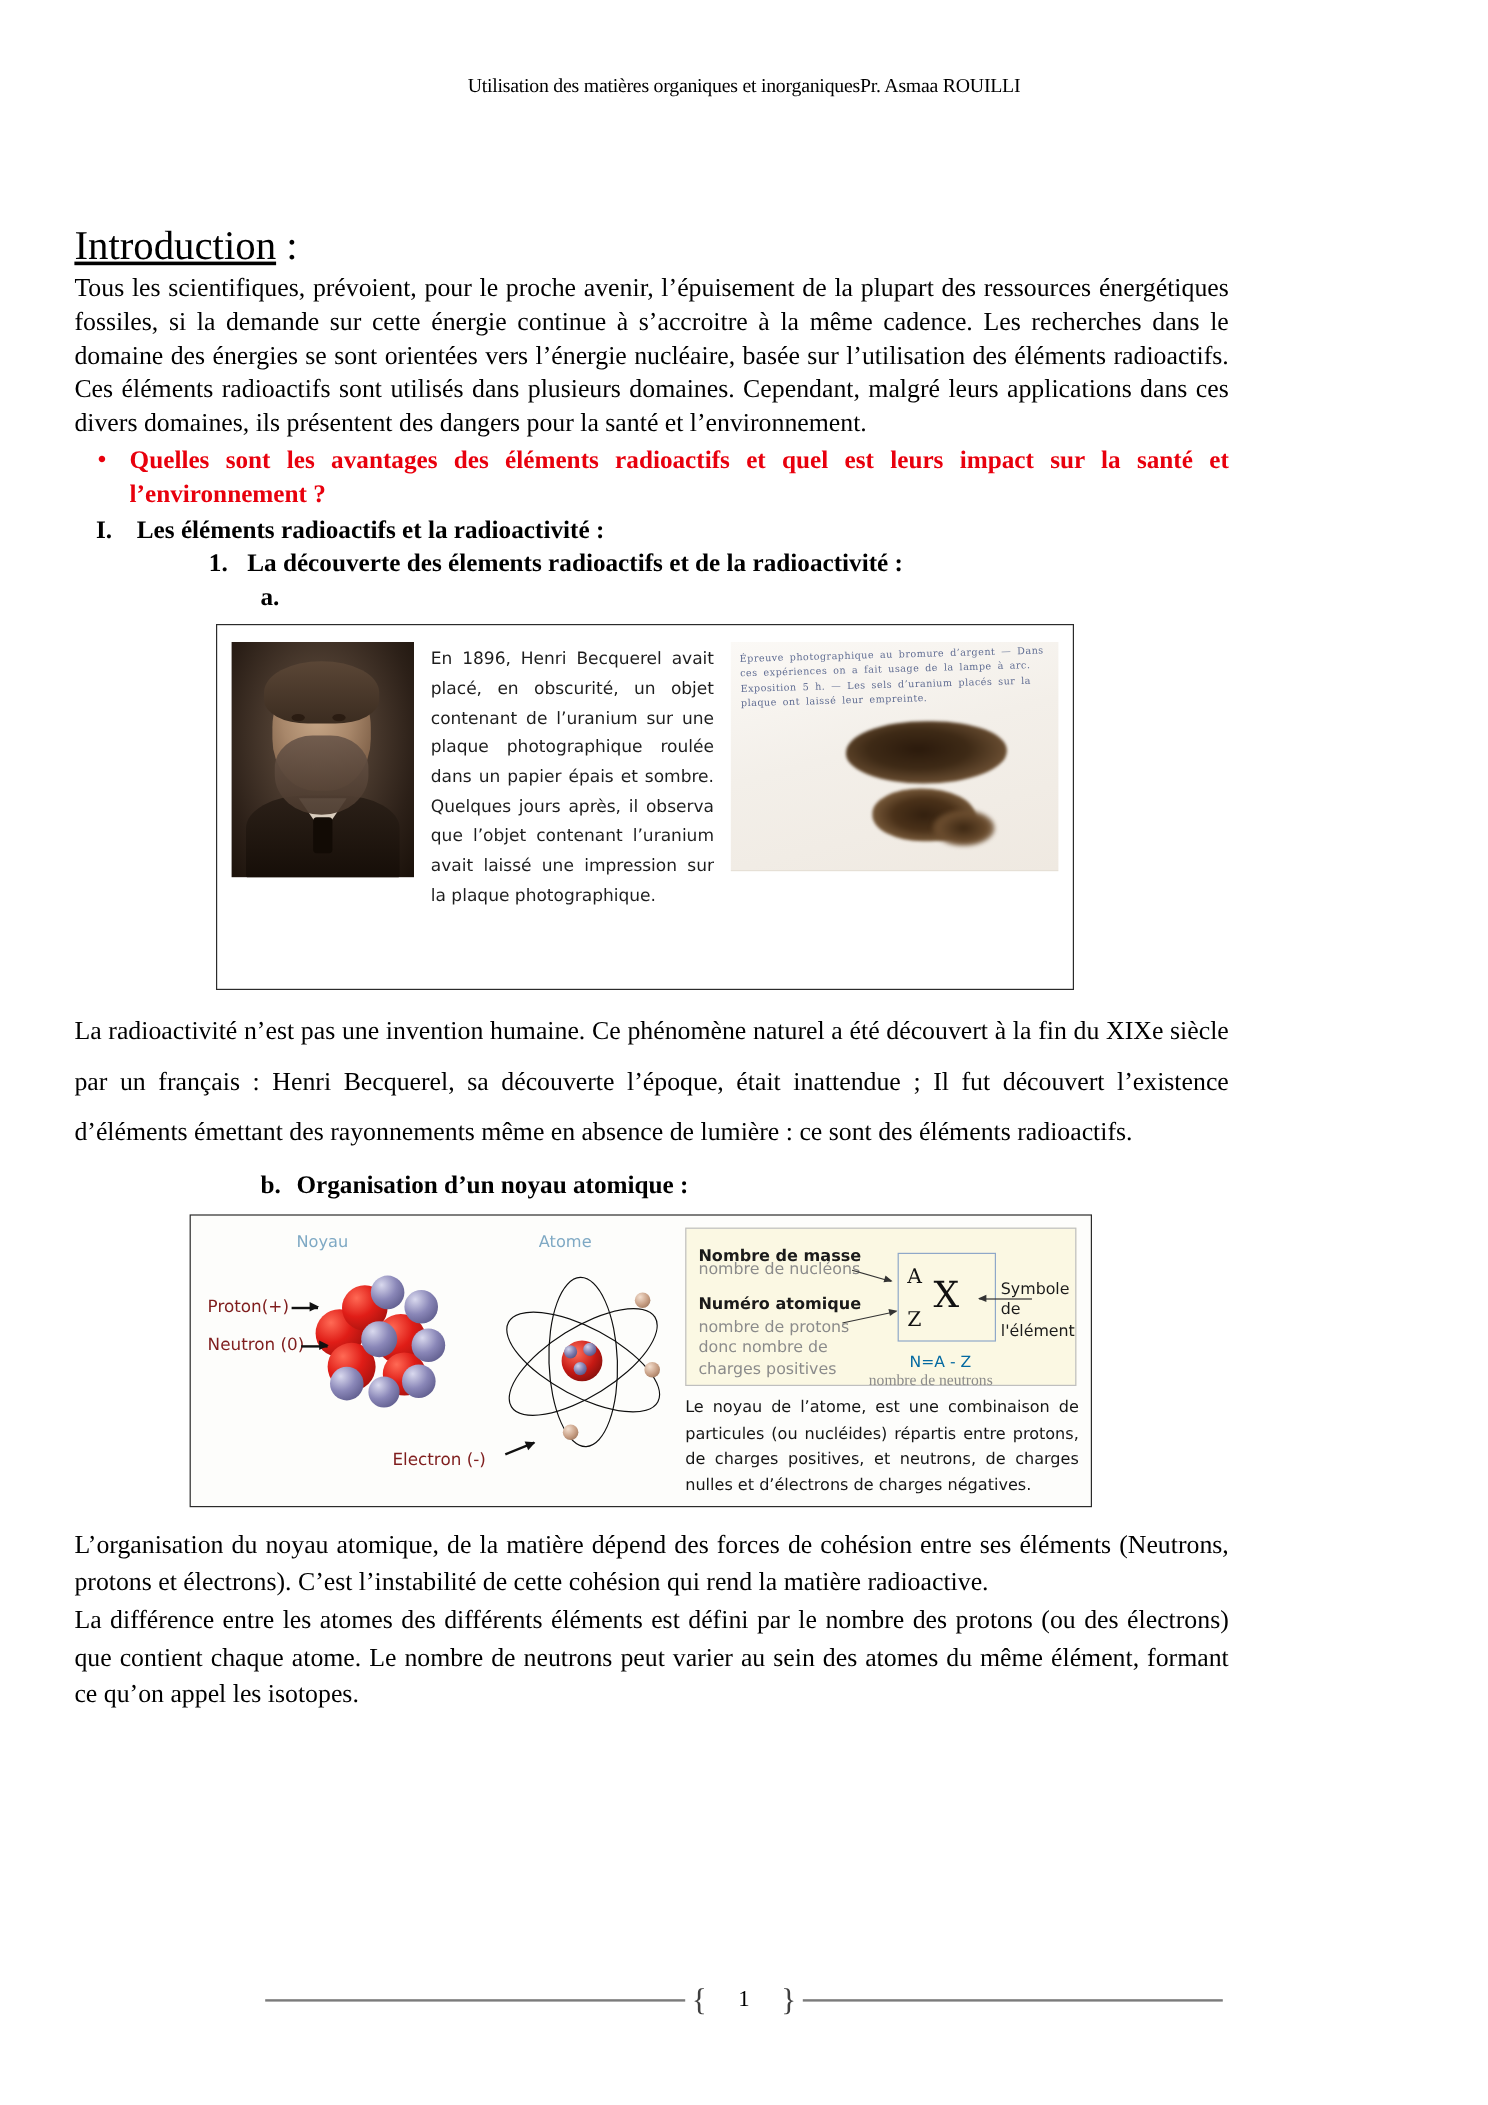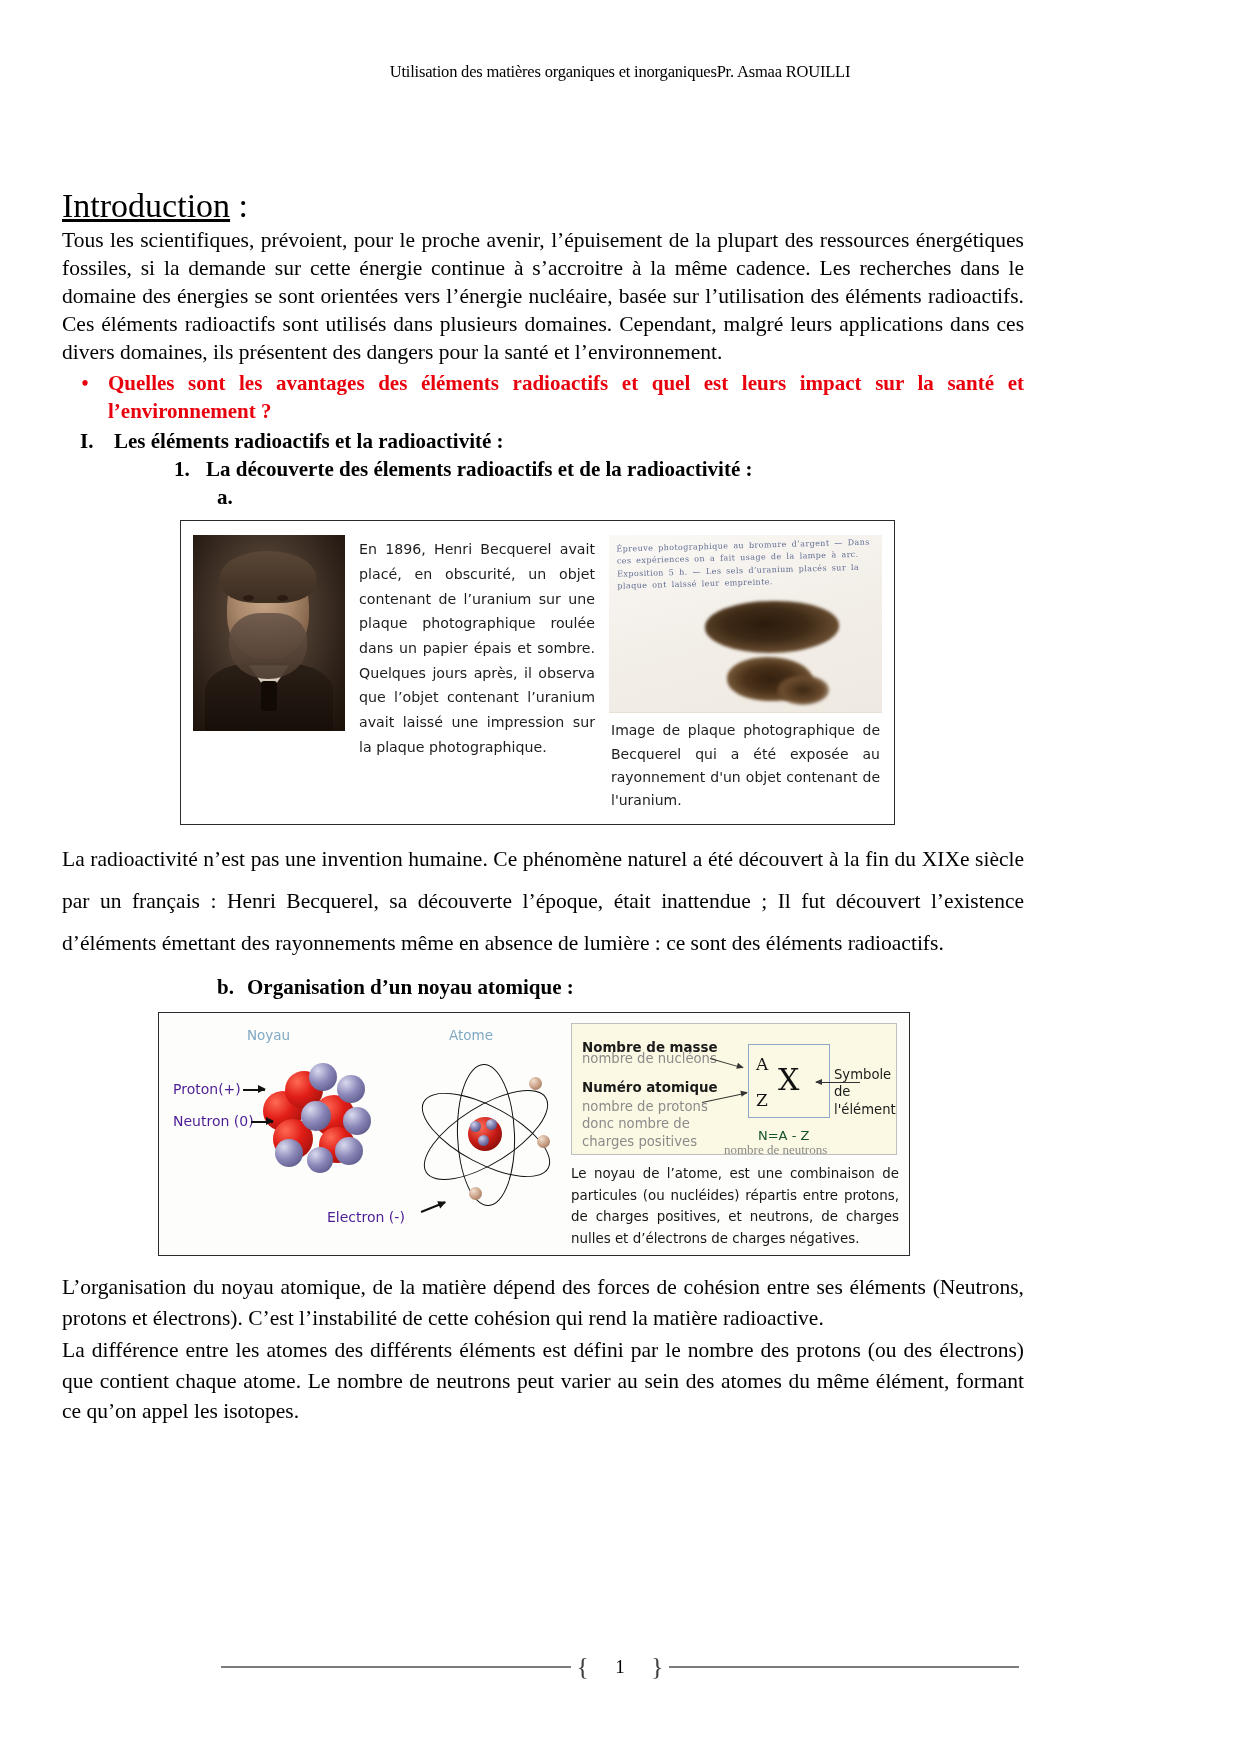--- a/index.html
+++ b/index.html
@@ -298,21 +298,21 @@
 
   .nucleus { position: absolute; left: 100px; top: 48px; width: 128px; height: 112px; }
   .nucleus .ball { position: absolute; border-radius: 50%; }
   .p-ball { background: radial-gradient(circle at 32% 28%, #ff6a55 0%, #e01d17 42%, #8d0d09 100%); }
   .n-ball { background: radial-gradient(circle at 32% 28%, #d9d9ee 0%, #8a87b8 45%, #4a4878 100%); }
 
   .arrowlbl {
     position: absolute;
     font-family: "DejaVu Sans", "Liberation Sans", sans-serif;
     font-size: 14px;
-    color: #4c1d95;
+    color: #7f1d1d;
     white-space: nowrap;
   }
   .arrow-line {
     position: absolute;
     height: 1.6px;
     background: #111;
   }
   .arrow-line:after {
     content: "";
     position: absolute;
@@ -391,21 +391,21 @@
   }
   .panel .Xs {
     position: absolute;
     font-family: "DejaVu Serif", serif;
     font-size: 30px;
     color: #111;
   }
   .panel .nform {
     position: absolute;
     font-size: 13px;
-    color: #14532d;
+    color: #0369a1;
   }
   .panel .symlbl {
     position: absolute;
     font-size: 13.2px;
     color: #1a1a1a;
     line-height: 1.32;
   }
   .panel .neutlbl {
     position: absolute;
     font-size: 13px;
@@ -515,21 +515,20 @@
 
       <div class="fig1-mid">En 1896, Henri Becquerel avait placé, en obscurité, un objet contenant de l’uranium sur une plaque photographique roulée dans un papier épais et sombre. Quelques  jours après, il observa que l’objet contenant l’uranium avait laissé une impression sur la plaque photographique.</div>
 
       <div class="fig1-right">
         <div class="plate">
           <div class="script">Épreuve photographique au bromure d’argent — Dans ces expériences on a fait usage de la lampe à arc. Exposition 5 h. — Les sels d’uranium placés sur la plaque ont laissé leur empreinte.</div>
           <div class="blob1"></div>
           <div class="blob2"></div>
           <div class="blob3"></div>
         </div>
-        <div class="fig1-cap">Image de plaque photographique de Becquerel qui a été exposée au rayonnement d'un objet contenant de l'uranium.</div>
       </div>
     </div>
 
     <p class="body loose" style="margin-top:14px;">La radioactivité n’est pas une invention humaine. Ce phénomène naturel a été découvert à la fin du XIXe siècle par un français : Henri Becquerel, sa découverte  l’époque, était inattendue ; Il fut découvert l’existence d’éléments émettant des rayonnements même en absence de lumière : ce sont des éléments radioactifs.</p>
 
     <div class="h-alpha" style="margin-top:10px;">
       <span class="num">b.</span>
       <span>Organisation d’un noyau atomique :</span>
     </div>
 

